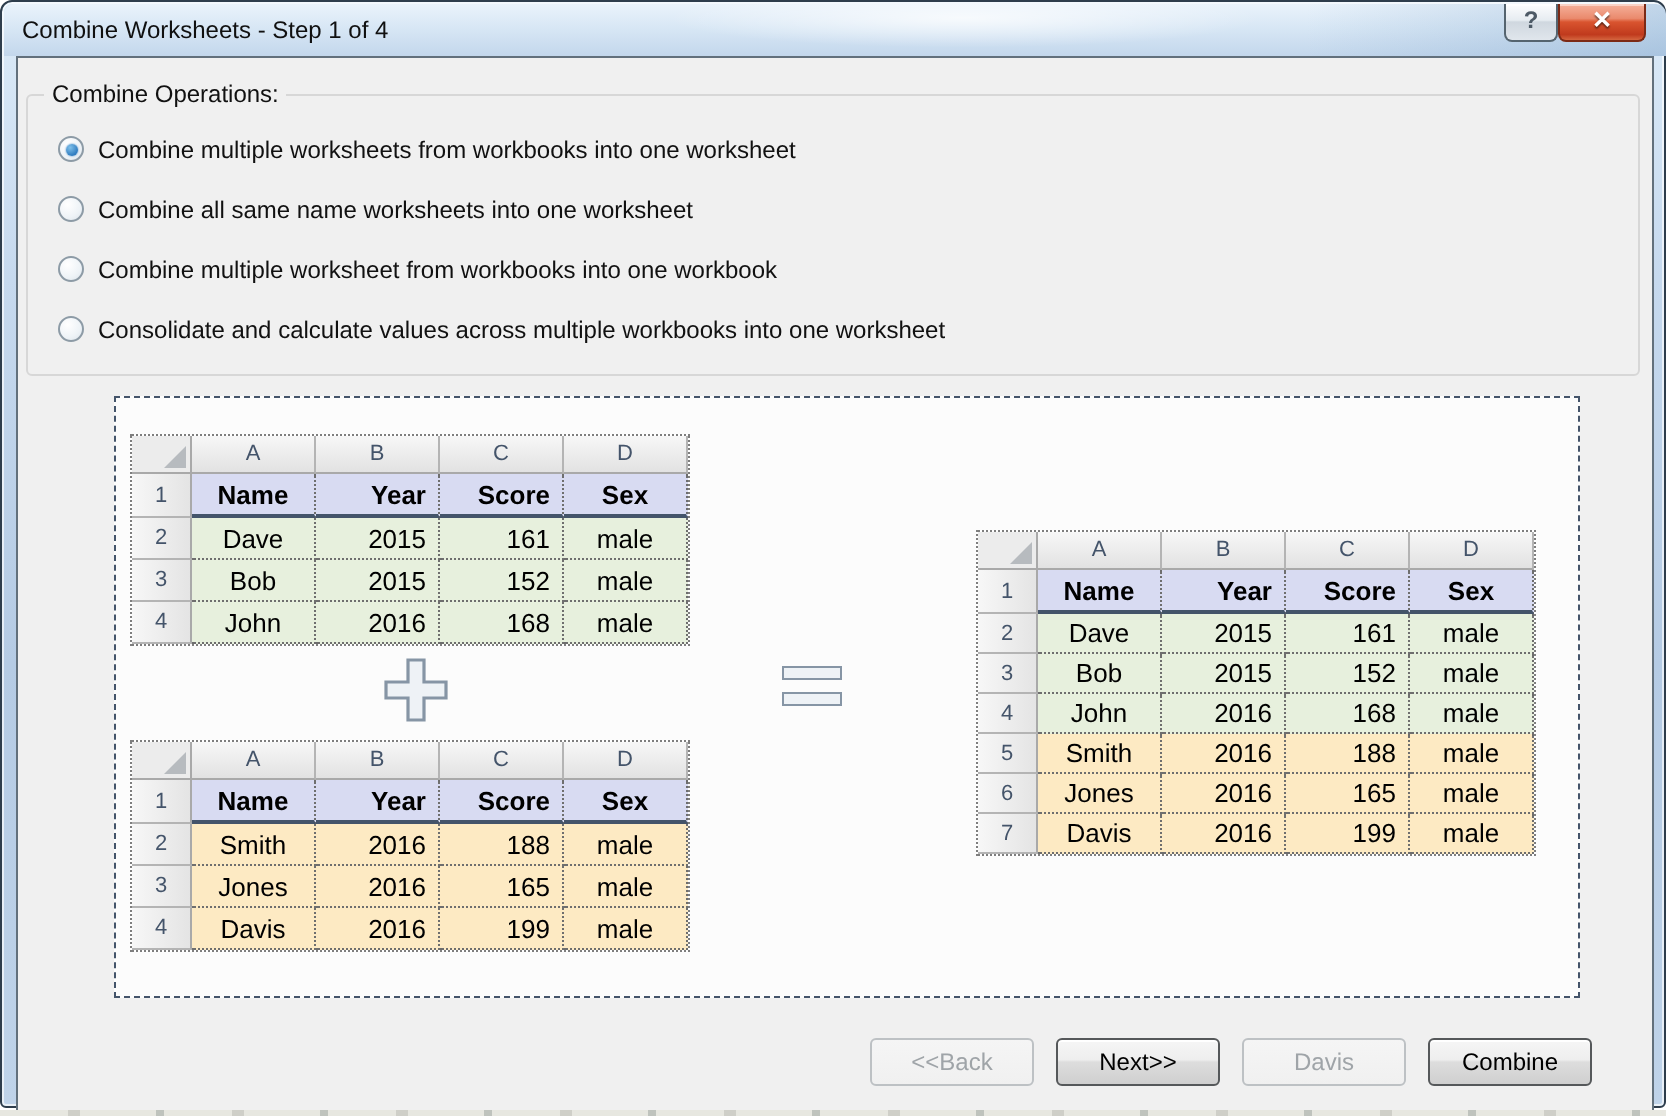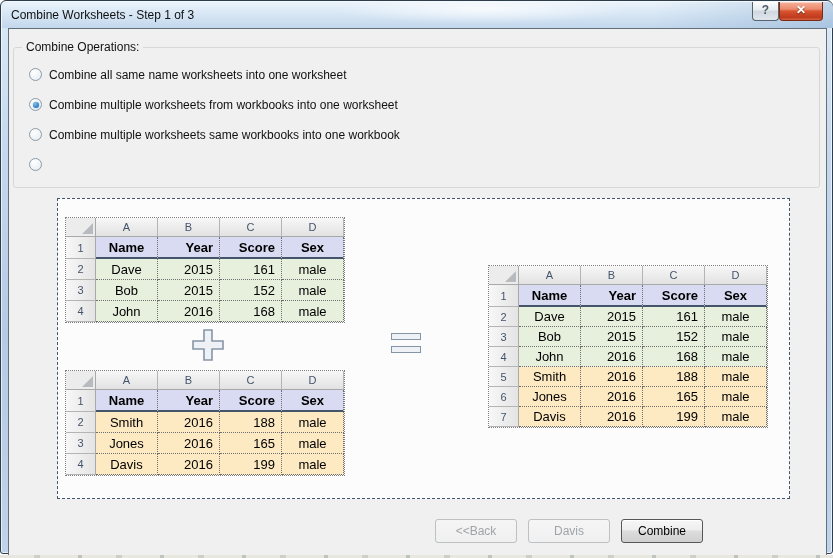--- a/index.html
+++ b/index.html
@@ -79,50 +79,51 @@
 </style>
 </head>
 <body>
 
 <div class="stage">
   <div class="window">
 
     <div class="titlebar">
       <div class="sheen"></div>
       <div class="shade"></div>
-      <span class="title">Combine Worksheets - Step 1 of 3</span>
+      <span class="title">Combine Worksheets - Step 1 of 4</span>
       <div class="tb-btn help-btn">
         <span>?</span>
       </div>
       <div class="tb-btn close-btn">
         <span>✕</span>
       </div>
     </div>
 
     <div class="client">
 
       <div class="groupbox">
         <span class="groupbox-label">Combine Operations:</span>
       </div>
 
       <div class="options" id="options">
           <div class="opt">
+            <span class="radio sel"></span>
+            <span class="olbl">Combine multiple worksheets from workbooks into one worksheet</span>
+          </div>
+          <div class="opt">
             <span class="radio"></span>
             <span class="olbl">Combine all same name worksheets into one worksheet</span>
           </div>
           <div class="opt">
-            <span class="radio sel"></span>
-            <span class="olbl">Combine multiple worksheets from workbooks into one worksheet</span>
-          </div>
-          <div class="opt">
             <span class="radio"></span>
-            <span class="olbl">Combine multiple worksheets same workbooks into one workbook</span>
+            <span class="olbl">Combine multiple worksheet from workbooks into one workbook</span>
           </div>
           <div class="opt">
             <span class="radio"></span>
+            <span class="olbl">Consolidate and calculate values across multiple workbooks into one worksheet</span>
           </div>
         </div>
 
       <div class="preview">
         <div class="sheet sheet1" id="sheet-0" style="grid-template-columns: 30px 62px 62px 62px 62px; grid-template-rows: 19px 22px 21px 21px 21px;">
             <div class="cell c-corner"></div>
             <div class="cell c-ch">A</div>
             <div class="cell c-ch">B</div>
             <div class="cell c-ch">C</div>
             <div class="cell c-ch">D</div>
@@ -226,20 +227,21 @@
             <div class="cell c-rh">7</div>
             <div class="cell c-data al-center" style="background: rgb(253, 234, 195);">Davis</div>
             <div class="cell c-data al-right" style="background: rgb(253, 234, 195);">2016</div>
             <div class="cell c-data al-right" style="background: rgb(253, 234, 195);">199</div>
             <div class="cell c-data al-center" style="background: rgb(253, 234, 195);">male</div>
           </div>
       </div>
 
       <div class="footer" id="footer">
           <div class="btn disabled">&lt;&lt;Back</div>
+          <div class="btn enabled">Next&gt;&gt;</div>
           <div class="btn disabled">Davis</div>
           <div class="btn enabled">Combine</div>
         </div>
 
     </div>
   </div>
 
   <div class="desktop-strip"></div>
 </div>
 

